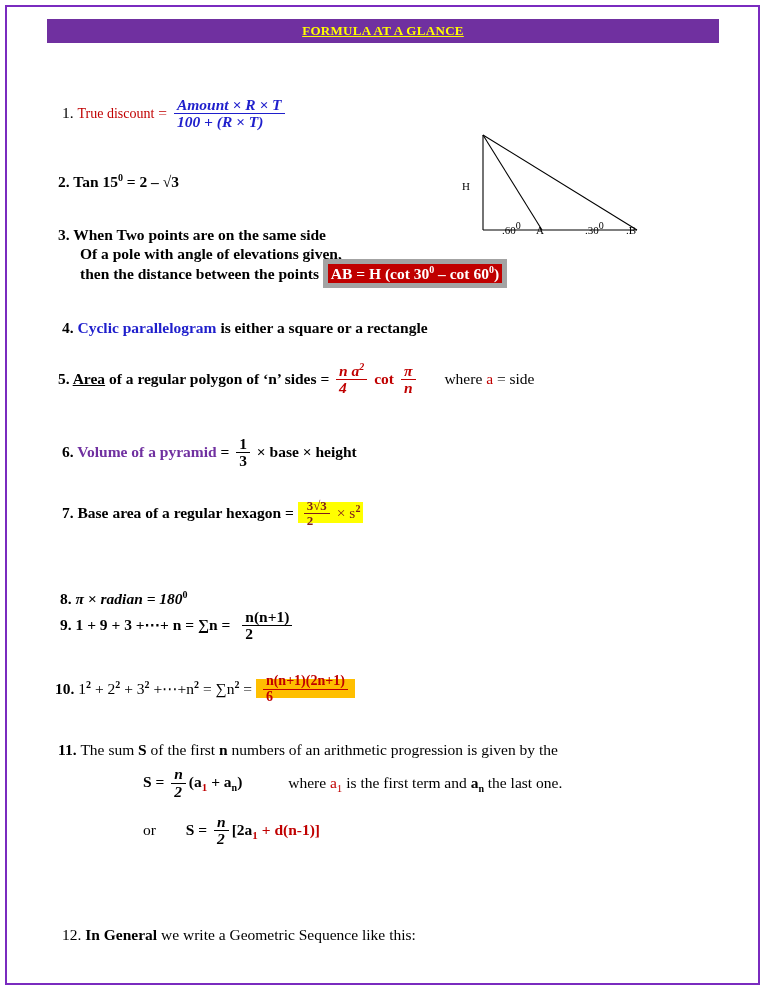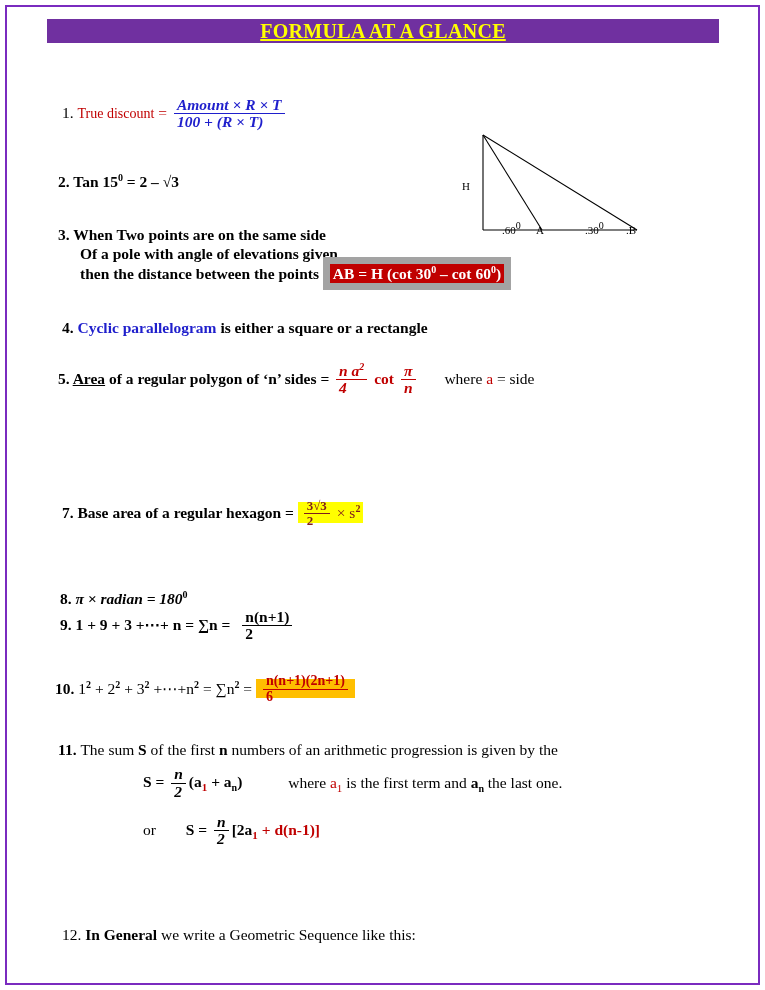--- a/index.html
+++ b/index.html
@@ -32,21 +32,21 @@
     left: 47px;
     top: 19px;
     width: 672px;
     height: 24px;
     background: #7030a0;
     text-align: center;
   }
   .title-text {
     font-family: "Liberation Serif", serif;
     font-weight: bold;
-    font-size: 20px;
+    font-size: 13px;
     color: #ffff00;
     text-decoration: underline;
     line-height: 24px;
     letter-spacing: 0.3px;
   }
   .item {
     position: absolute;
     font-size: 15.5px;
     font-weight: bold;
     line-height: 1.25;
@@ -86,21 +86,21 @@
   }
   .sub {
     font-size: 10px;
     vertical-align: sub;
     font-weight: bold;
   }
   .hl-red {
     background: #c00000;
     color: #ffffff;
     padding: 1px 3px;
-    border: 7px solid #a3a3a3;
+    border: 5px solid #a3a3a3;
   }
   .hl-yellow {
     background: #ffff00;
     color: #7f1d1d;
     padding: 2px 3px;
   }
   .hl-orange {
     background: #ffbf00;
     color: #c00000;
     padding: 1px 4px;
@@ -196,20 +196,29 @@
       <span class="bot">4</span>
     </span>
     <span class="red">cot</span>
     <span class="frac red ital">
       <span class="top">π</span>
       <span class="bot">n</span>
     </span>
     <span class="norm" style="margin-left:22px">where </span><span class="red norm">a</span><span class="norm"> = side</span>
   </div>
 
+  <div class="item i6">
+    <span>6.</span>
+    <span class="purple">Volume of a pyramid</span><span> = </span>
+    <span class="frac">
+      <span class="top">1</span>
+      <span class="bot">3</span>
+    </span>
+    <span> × base × height</span>
+  </div>
 
   <div class="item i7">
     <span>7.</span>
     <span>Base area of a regular hexagon =</span>
     <span class="hl-yellow">
       <span class="frac" style="font-size:13px">
         <span class="top">3√3</span>
         <span class="bot">2</span>
       </span>
       <span class="norm">× s</span><span class="sup norm">2</span>

